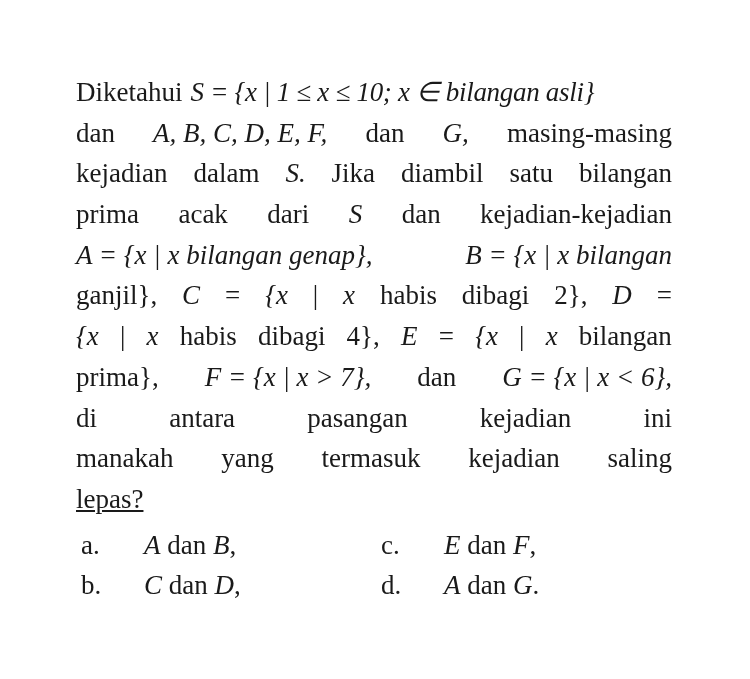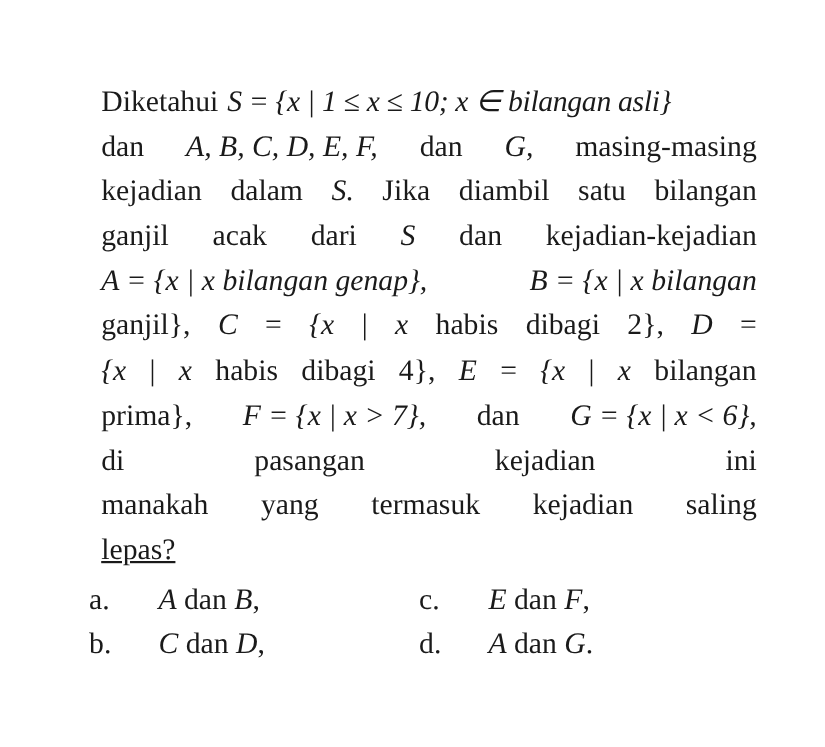--- a/index.html
+++ b/index.html
@@ -10,21 +10,21 @@
     body {
       width: 750px;
       height: 679px;
       position: relative;
       overflow: hidden;
       font-family: "Liberation Serif", "DejaVu Serif", serif;
       color: #1a1a1a;
     }
     .question {
       position: absolute;
-      left: 92px;
+      left: 76px;
       top: 72px;
       width: 596px;
       font-size: 27px;
       line-height: 40.7px;
     }
     .line {
       display: flex;
       justify-content: space-between;
       white-space: nowrap;
       height: 40.7px;
@@ -74,21 +74,21 @@
   <div class="line">
     <span class="w">kejadian</span>
     <span class="w">dalam</span>
     <span class="w math">S.</span>
     <span class="w">Jika</span>
     <span class="w">diambil</span>
     <span class="w">satu</span>
     <span class="w">bilangan</span>
   </div>
   <div class="line">
-    <span class="w">ganjil</span>
+    <span class="w">prima</span>
     <span class="w">acak</span>
     <span class="w">dari</span>
     <span class="w math">S</span>
     <span class="w">dan</span>
     <span class="w">kejadian-kejadian</span>
   </div>
   <div class="line">
     <span class="w math">A = {x | x bilangan genap},</span>
     <span class="w math">B = {x | x bilangan</span>
   </div>
@@ -120,20 +120,21 @@
     <span class="w">bilangan</span>
   </div>
   <div class="line">
     <span class="w">prima},</span>
     <span class="w math">F = {x | x &gt; 7},</span>
     <span class="w">dan</span>
     <span class="w math">G = {x | x &lt; 6},</span>
   </div>
   <div class="line">
     <span class="w">di</span>
+    <span class="w">antara</span>
     <span class="w">pasangan</span>
     <span class="w">kejadian</span>
     <span class="w">ini</span>
   </div>
   <div class="line">
     <span class="w">manakah</span>
     <span class="w">yang</span>
     <span class="w">termasuk</span>
     <span class="w">kejadian</span>
     <span class="w">saling</span>

